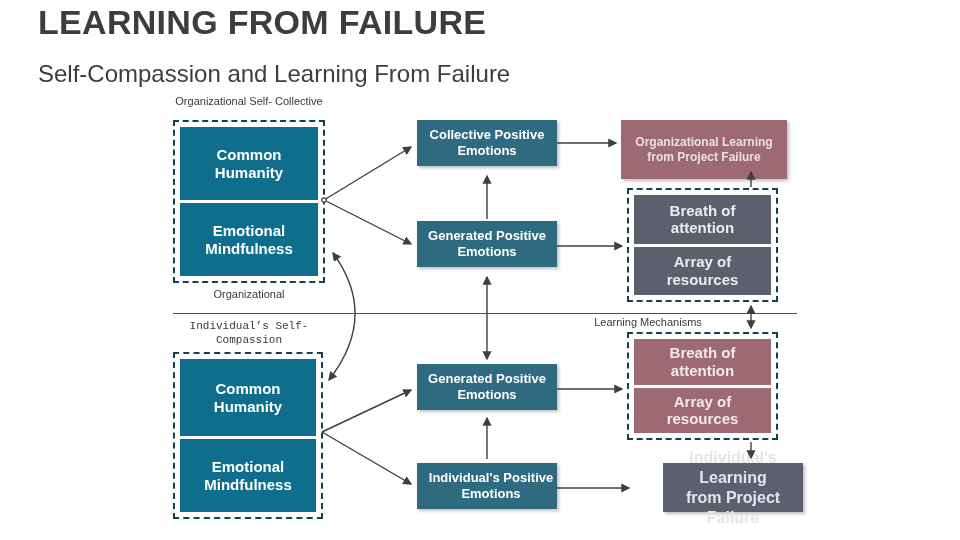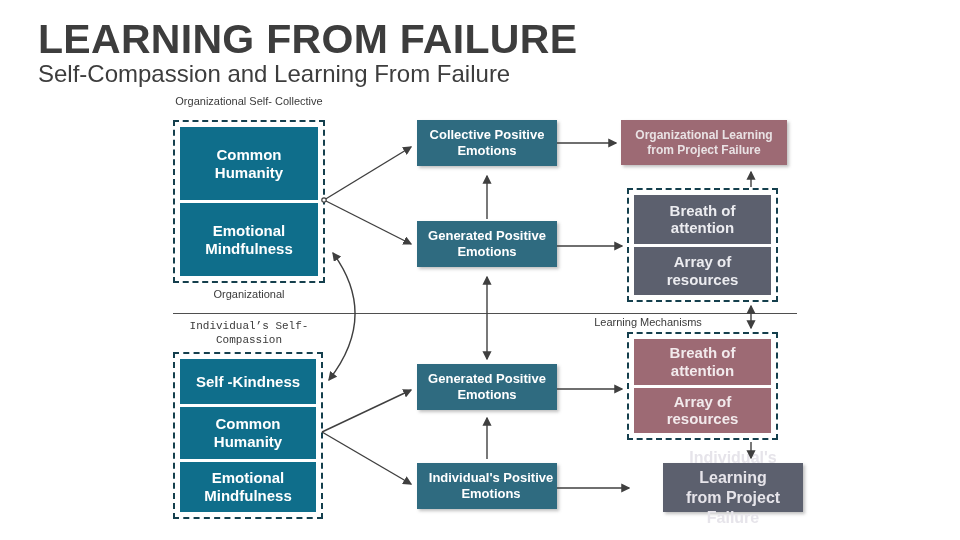--- a/index.html
+++ b/index.html
@@ -3,21 +3,21 @@
 <meta charset="utf-8">
 <style>
   :root{
     --teal:#0f6e8b; --tealMid:#2f6b80; --mauve:#9d6a74; --slate:#5c606e;
     --dash:#143f4d; --ink:#3d3d3d; --arrow:#3f3f3f; --lightText:#e9e2e4;
   }
   *{box-sizing:border-box;margin:0;padding:0;}
   html,body{width:960px;height:540px;}
   body{font-family:"Liberation Sans",sans-serif;background:#ffffff;position:relative;overflow:hidden;}
   .abs{position:absolute;}
-  .title{left:38px;top:16px;font-size:41px;font-weight:bold;letter-spacing:.3px;color:var(--ink);}
+  .title{left:38px;top:3px;font-size:34px;font-weight:bold;letter-spacing:.3px;color:var(--ink);}
   .subtitle{left:38px;top:60px;font-size:24px;font-weight:400;color:var(--ink);}
   .lbl{font-size:11px;color:#3a3a3a;text-align:center;white-space:pre-line;line-height:1.25;}
   .lbl-org-group{left:149px;top:95px;width:200px;}
   .lbl-org-caption{left:174px;top:288px;width:150px;}
   .lbl-ind-group{left:174px;top:320px;width:150px;font-family:Liberation Mono, monospace;}
   .lbl-learning-mech{left:560px;top:316px;width:176px;}
   .dashed{border:2px dashed var(--dash);background:#fff;display:flex;flex-direction:column;padding:5px;gap:3px;}
   .cell{display:flex;align-items:center;justify-content:center;text-align:center;
         color:#fff;font-weight:bold;white-space:pre-line;line-height:1.18;}
   .cell.teal{background:var(--teal);font-size:15px;flex:1 1 0;}
@@ -26,21 +26,21 @@
   .c-org{left:173px;top:120px;width:152px;height:163px;}
   .c-ind{left:173px;top:352px;width:150px;height:167px;}
   .c-mech-top{left:627px;top:188px;width:151px;height:114px;}
   .c-mech-bot{left:627px;top:332px;width:151px;height:108px;}
   .c-ind .g45{flex-grow:45;} .c-ind .g53{flex-grow:53;} .c-ind .g50{flex-grow:50;}
   .node{display:flex;align-items:center;justify-content:center;text-align:center;color:#fff;
         font-weight:bold;white-space:pre-line;line-height:1.25;
         box-shadow:2px 2px 3px rgba(90,90,90,.38);}
   .mid{left:417px;width:140px;height:46px;background:var(--tealMid);font-size:13px;}
   .n-collective{top:120px;} .n-gen-top{top:221px;} .n-gen-bot{top:364px;} .n-ind-pos{top:463px;padding-left:8px;}
-  .n-org-learning{left:621px;top:120px;width:166px;height:45px;background:var(--mauve);
+  .n-org-learning{left:621px;top:120px;width:166px;height:59px;background:var(--mauve);
                   font-size:12px;color:var(--lightText);}
   .n-ind-learning{left:635px;top:463px;width:140px;height:49px;background:var(--slate);
                   font-size:16px;color:#e6e4ea;margin-left:28px;}
   .divider{left:173px;top:313px;width:624px;height:0;border-top:1px solid #4f4f4f;}
   svg.arrows{left:0;top:0;width:960px;height:540px;pointer-events:none;}
   svg.arrows path,svg.arrows line{stroke:var(--arrow);stroke-width:1.4;fill:none;}
   svg.arrows .head{fill:var(--arrow);stroke:none;}
   svg.arrows circle{fill:#fff;stroke:var(--arrow);stroke-width:1.2;}
 </style>
 </head>
@@ -58,21 +58,20 @@
 Mindfulness</div>
 </div>
 
 <div class="abs lbl lbl-org-caption">Organizational</div>
 <div class="abs divider"></div>
 <div class="abs lbl lbl-ind-group">Individual’s Self-
 Compassion</div>
 <div class="abs lbl lbl-learning-mech">Learning Mechanisms</div>
 
 <div class="abs dashed c-ind">
-  <div class="cell teal g45">Self -Kindness</div>
   <div class="cell teal g53">Common
 Humanity</div>
   <div class="cell teal g50">Emotional
 Mindfulness</div>
 </div>
 
 <div class="abs node mid n-collective">Collective Positive
 Emotions</div>
 <div class="abs node mid n-gen-top">Generated Positive
 Emotions</div>

